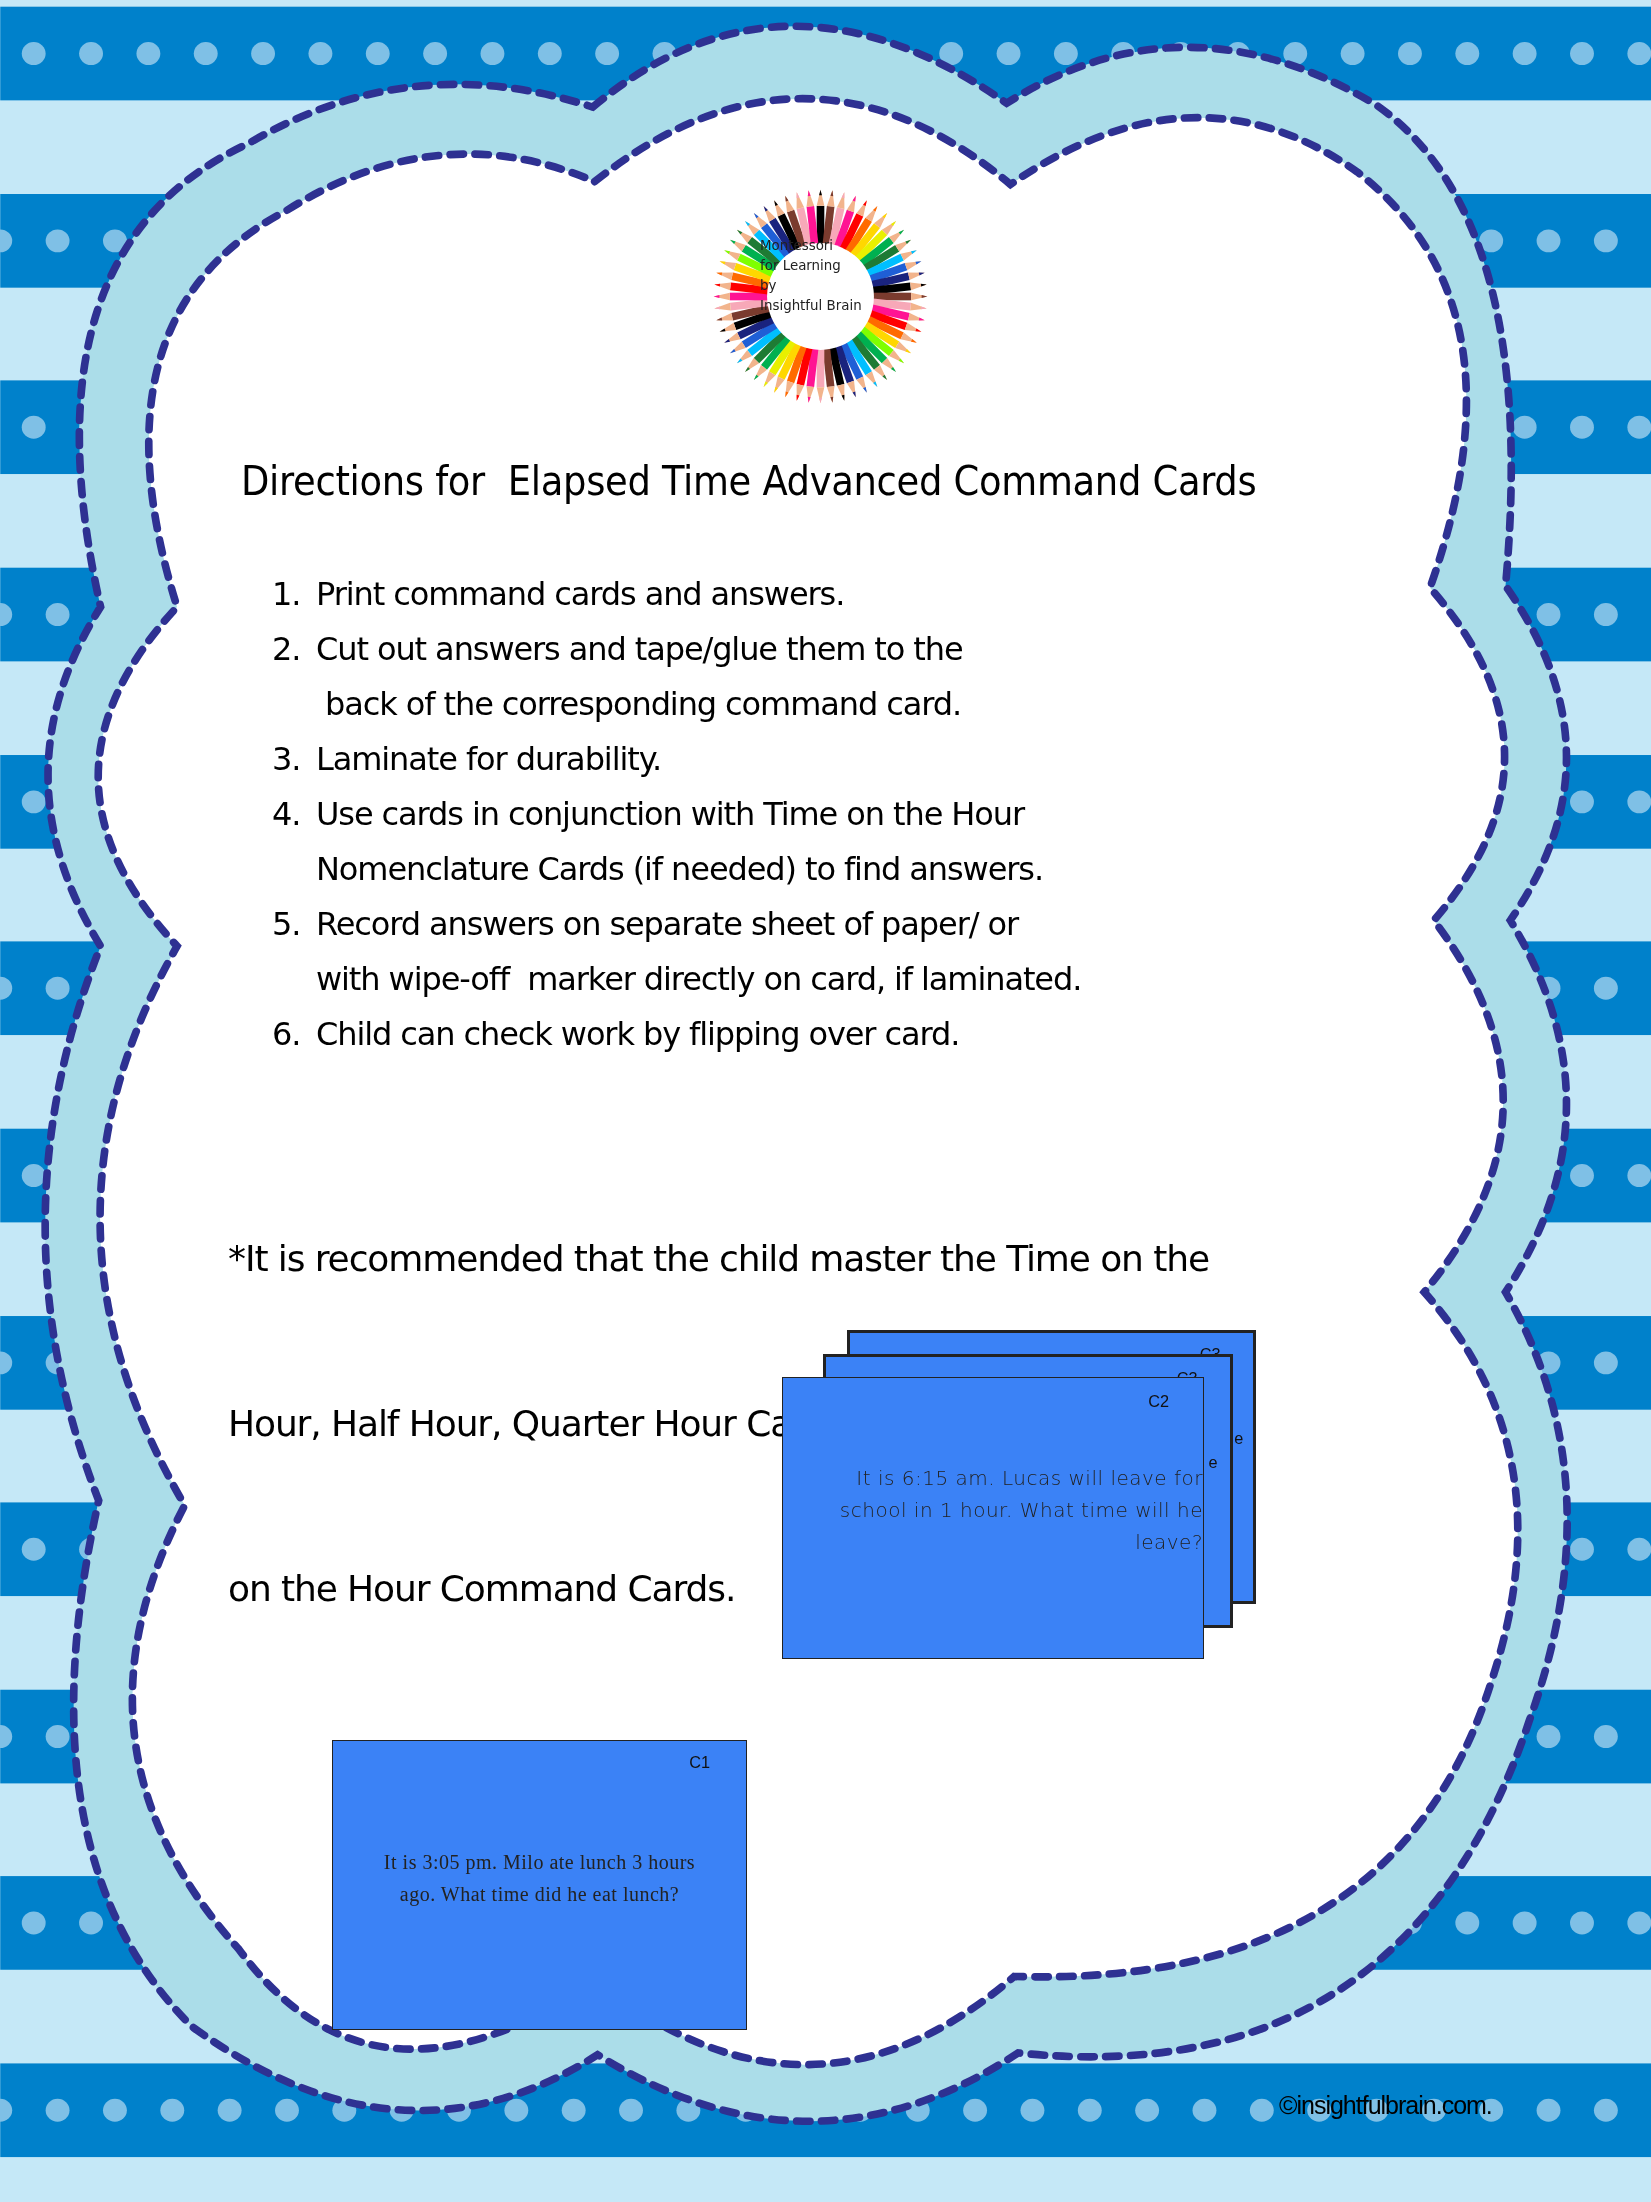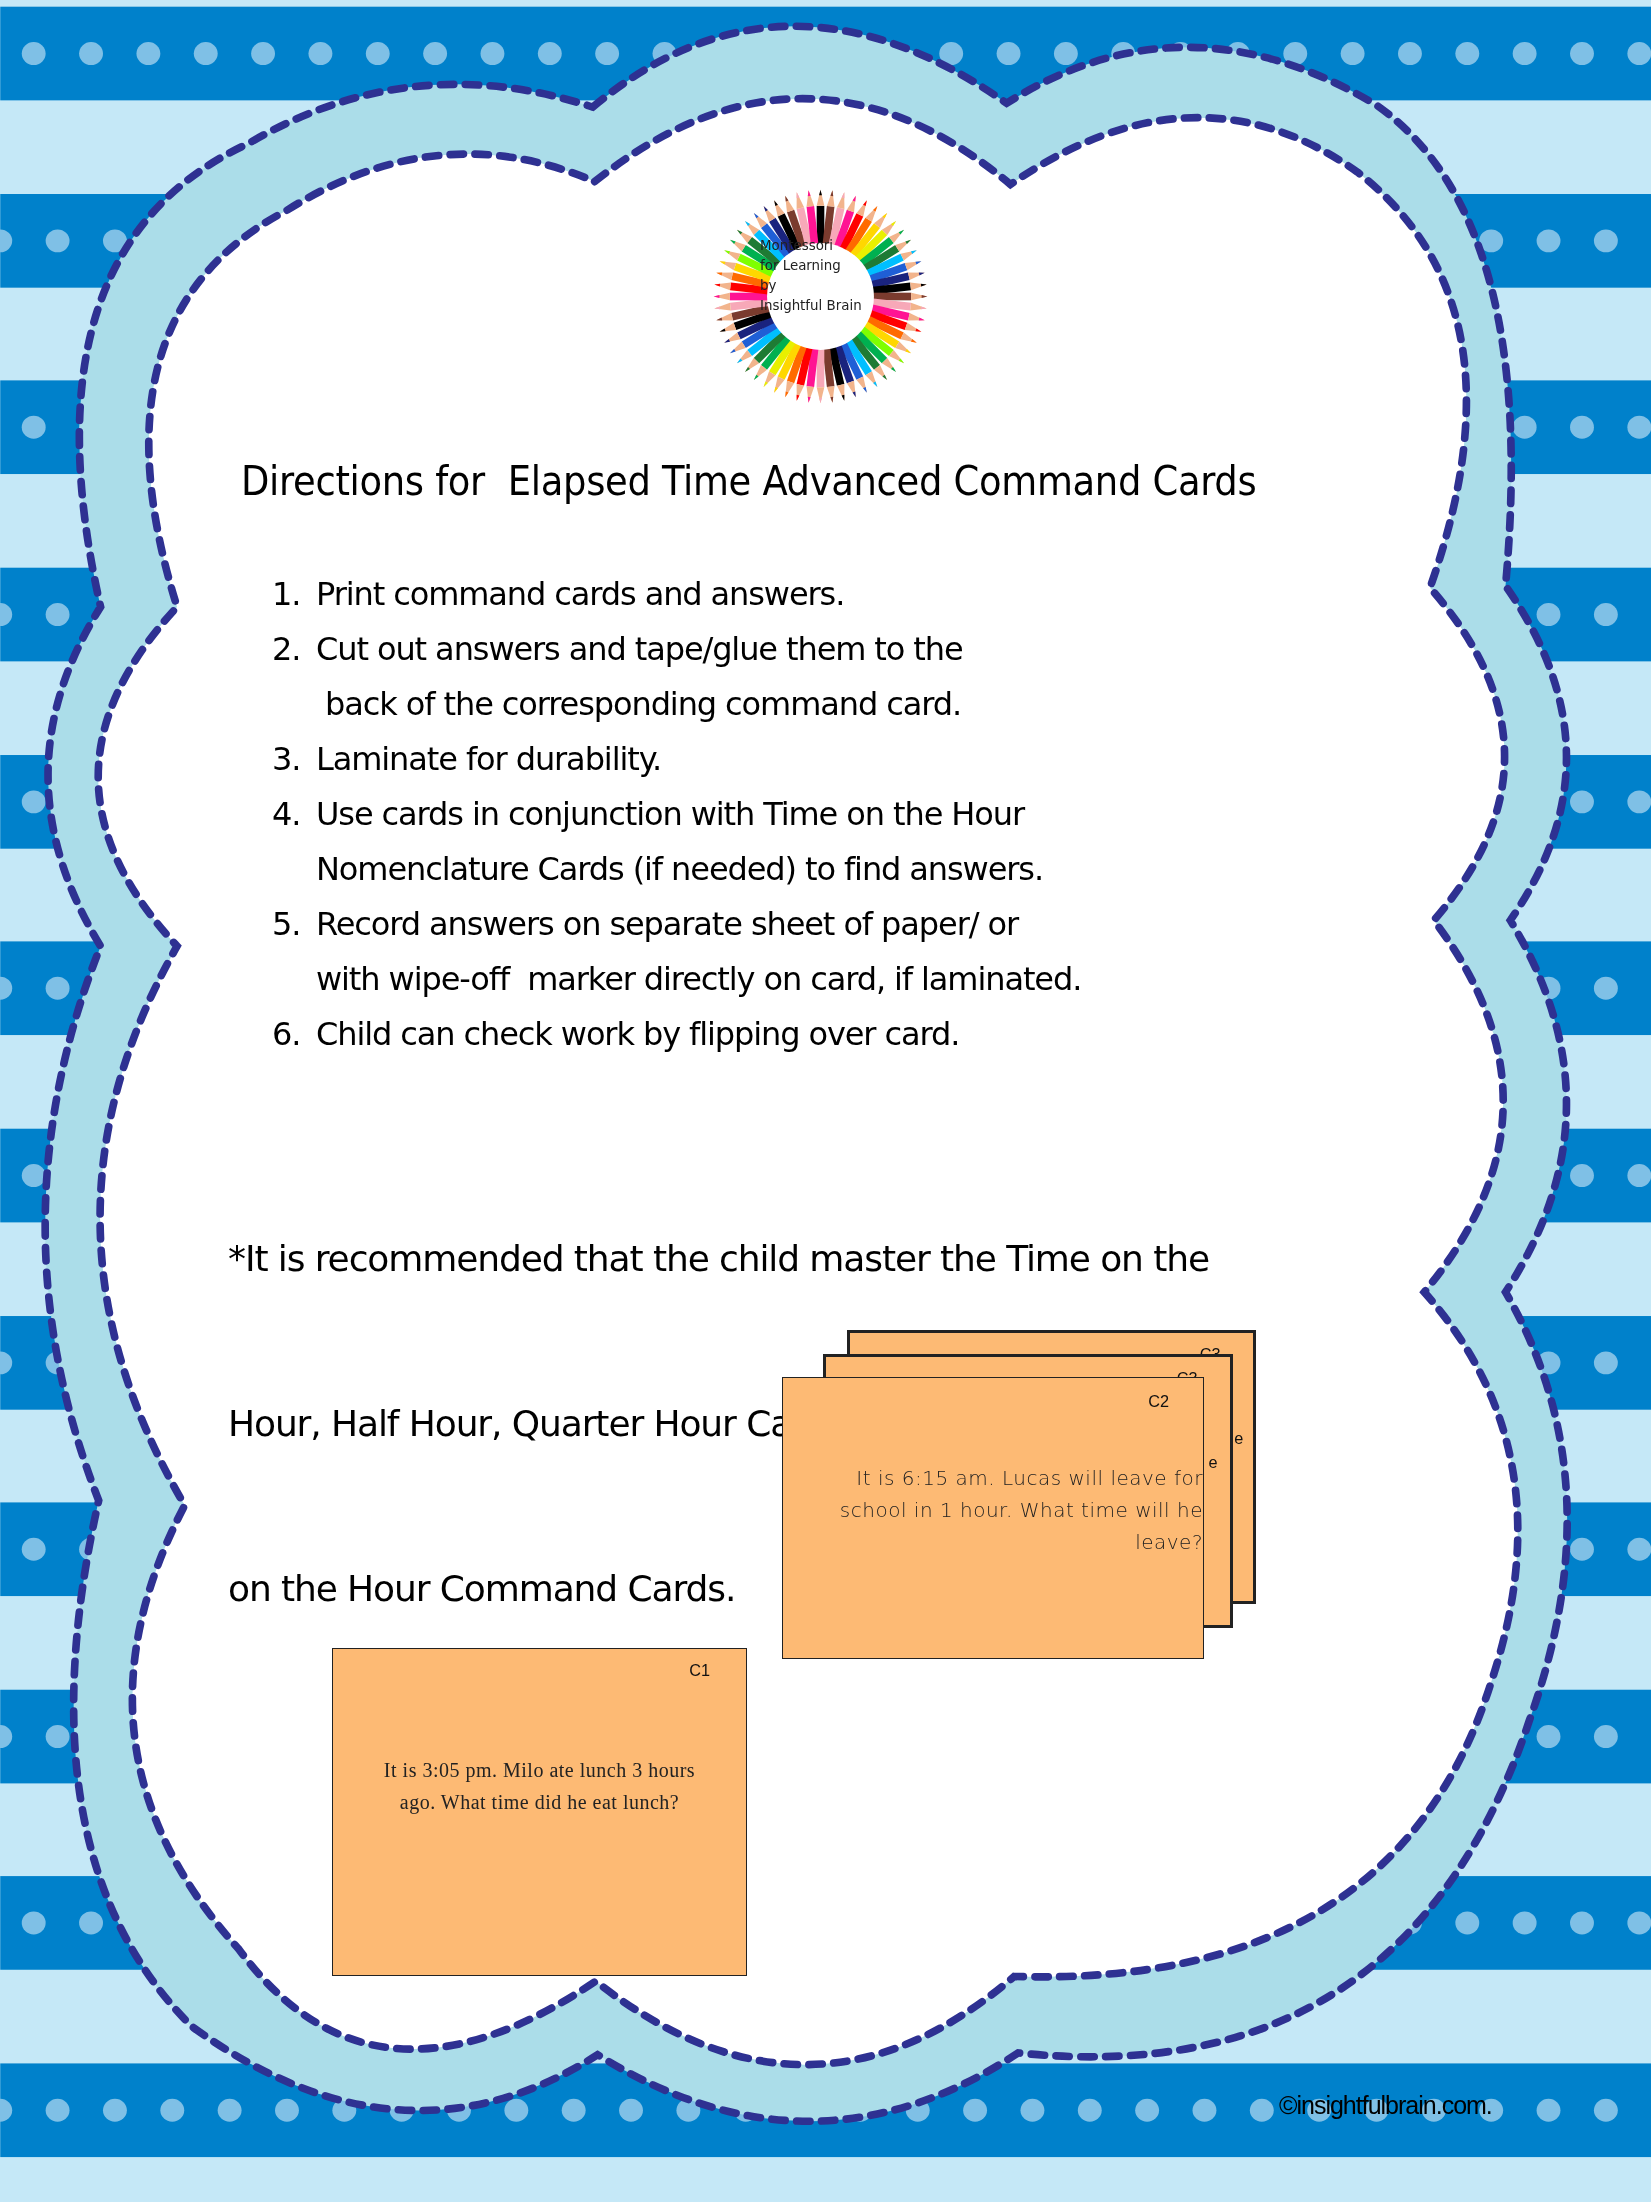--- a/index.html
+++ b/index.html
@@ -7,21 +7,21 @@
   #bg { position: absolute; left: 0; top: 0; width: 1652px; height: 2202px; }
   #frame { position: absolute; left: 0; top: 0; width: 1652px; height: 2202px; }
   .logo { position: absolute; left: 706px; top: 182px; width: 229px; height: 229px; }
   .logo-text { position: absolute; left: 760px; top: 236px; width: 124px; font-family: "DejaVu Sans", sans-serif; font-size: 13.4px; line-height: 20px; color: #222; }
   .title { position: absolute; left: 228px; top: 457px; font-family: "DejaVu Sans", sans-serif; font-size: 41px; color: #000; white-space: pre; letter-spacing: -0.3px; font-stretch: condensed; margin-left: 13px; }
   .steps { position: absolute; left: 272px; top: 567px; margin: 0; padding: 0; list-style: none; font-family: "DejaVu Sans", sans-serif; font-size: 32px; line-height: 55px; color: #000; }
   .steps li { white-space: pre; letter-spacing: -1.1px; }
   .steps .num { display: inline-block; width: 44px; }
   .steps .cont { padding-left: 44px; }
   .note { position: absolute; left: 228px; top: 1121px; font-family: "DejaVu Sans", sans-serif; font-size: 36px; line-height: 55px; color: #000; white-space: pre; letter-spacing: -1.1px; }
-  .card { position: absolute; background: #fdba74; border: 1.9px solid #222; box-sizing: border-box; }
+  .card { position: absolute; background: #3b82f6; border: 1.9px solid #222; box-sizing: border-box; }
   .card.back { border-width: 3.8px; }
   .card .cid { position: absolute; font-family: "Liberation Sans", sans-serif; font-size: 16.3px; color: #111; }
   .card .q { position: absolute; left: 0; right: 0; text-align: center; font-family: "DejaVu Sans", sans-serif; font-size: 20px; line-height: 32px; color: #222; font-weight: 300; letter-spacing: 0.5px; }
   .copyright { position: absolute; left: 1279px; top: 2091px; font-family: Liberation Sans, sans-serif; font-size: 25px; color: #000; letter-spacing: -1px; }
 </style>
 </head>
 <body>
 
 <svg id="bg" viewBox="0 0 1728 2304" xmlns="http://www.w3.org/2000/svg">
   <defs>
@@ -757,21 +757,21 @@
 </div>
 <div class="card" style="left:782px; top:1377px; width:422px; height:282px;">
   <span class="cid" style="right:34px; top:14.3px;">C2</span>
   <div class="q" style="top:84px;text-align:right;">
     <div>It is 6:15 am. Lucas will leave for</div>
     <div>school in 1 hour. What time will he</div>
     <div>leave?</div>
   </div>
 </div>
 
-<div class="card" style="left:332px; top:1648px; width:415px; height:328px;">
+<div class="card" style="left:332px; top:1740px; width:415px; height:290px;">
   <span class="cid" style="right:36px; top:11.5px;">C1</span>
   <div class="q" style="top:105px;font-family:Liberation Serif, serif;">
     <div>It is 3:05 pm. Milo ate lunch 3 hours</div>
     <div>ago. What time did he eat lunch?</div>
   </div>
 </div>
 
 <div class="copyright">©insightfulbrain.com.</div>
 
 

